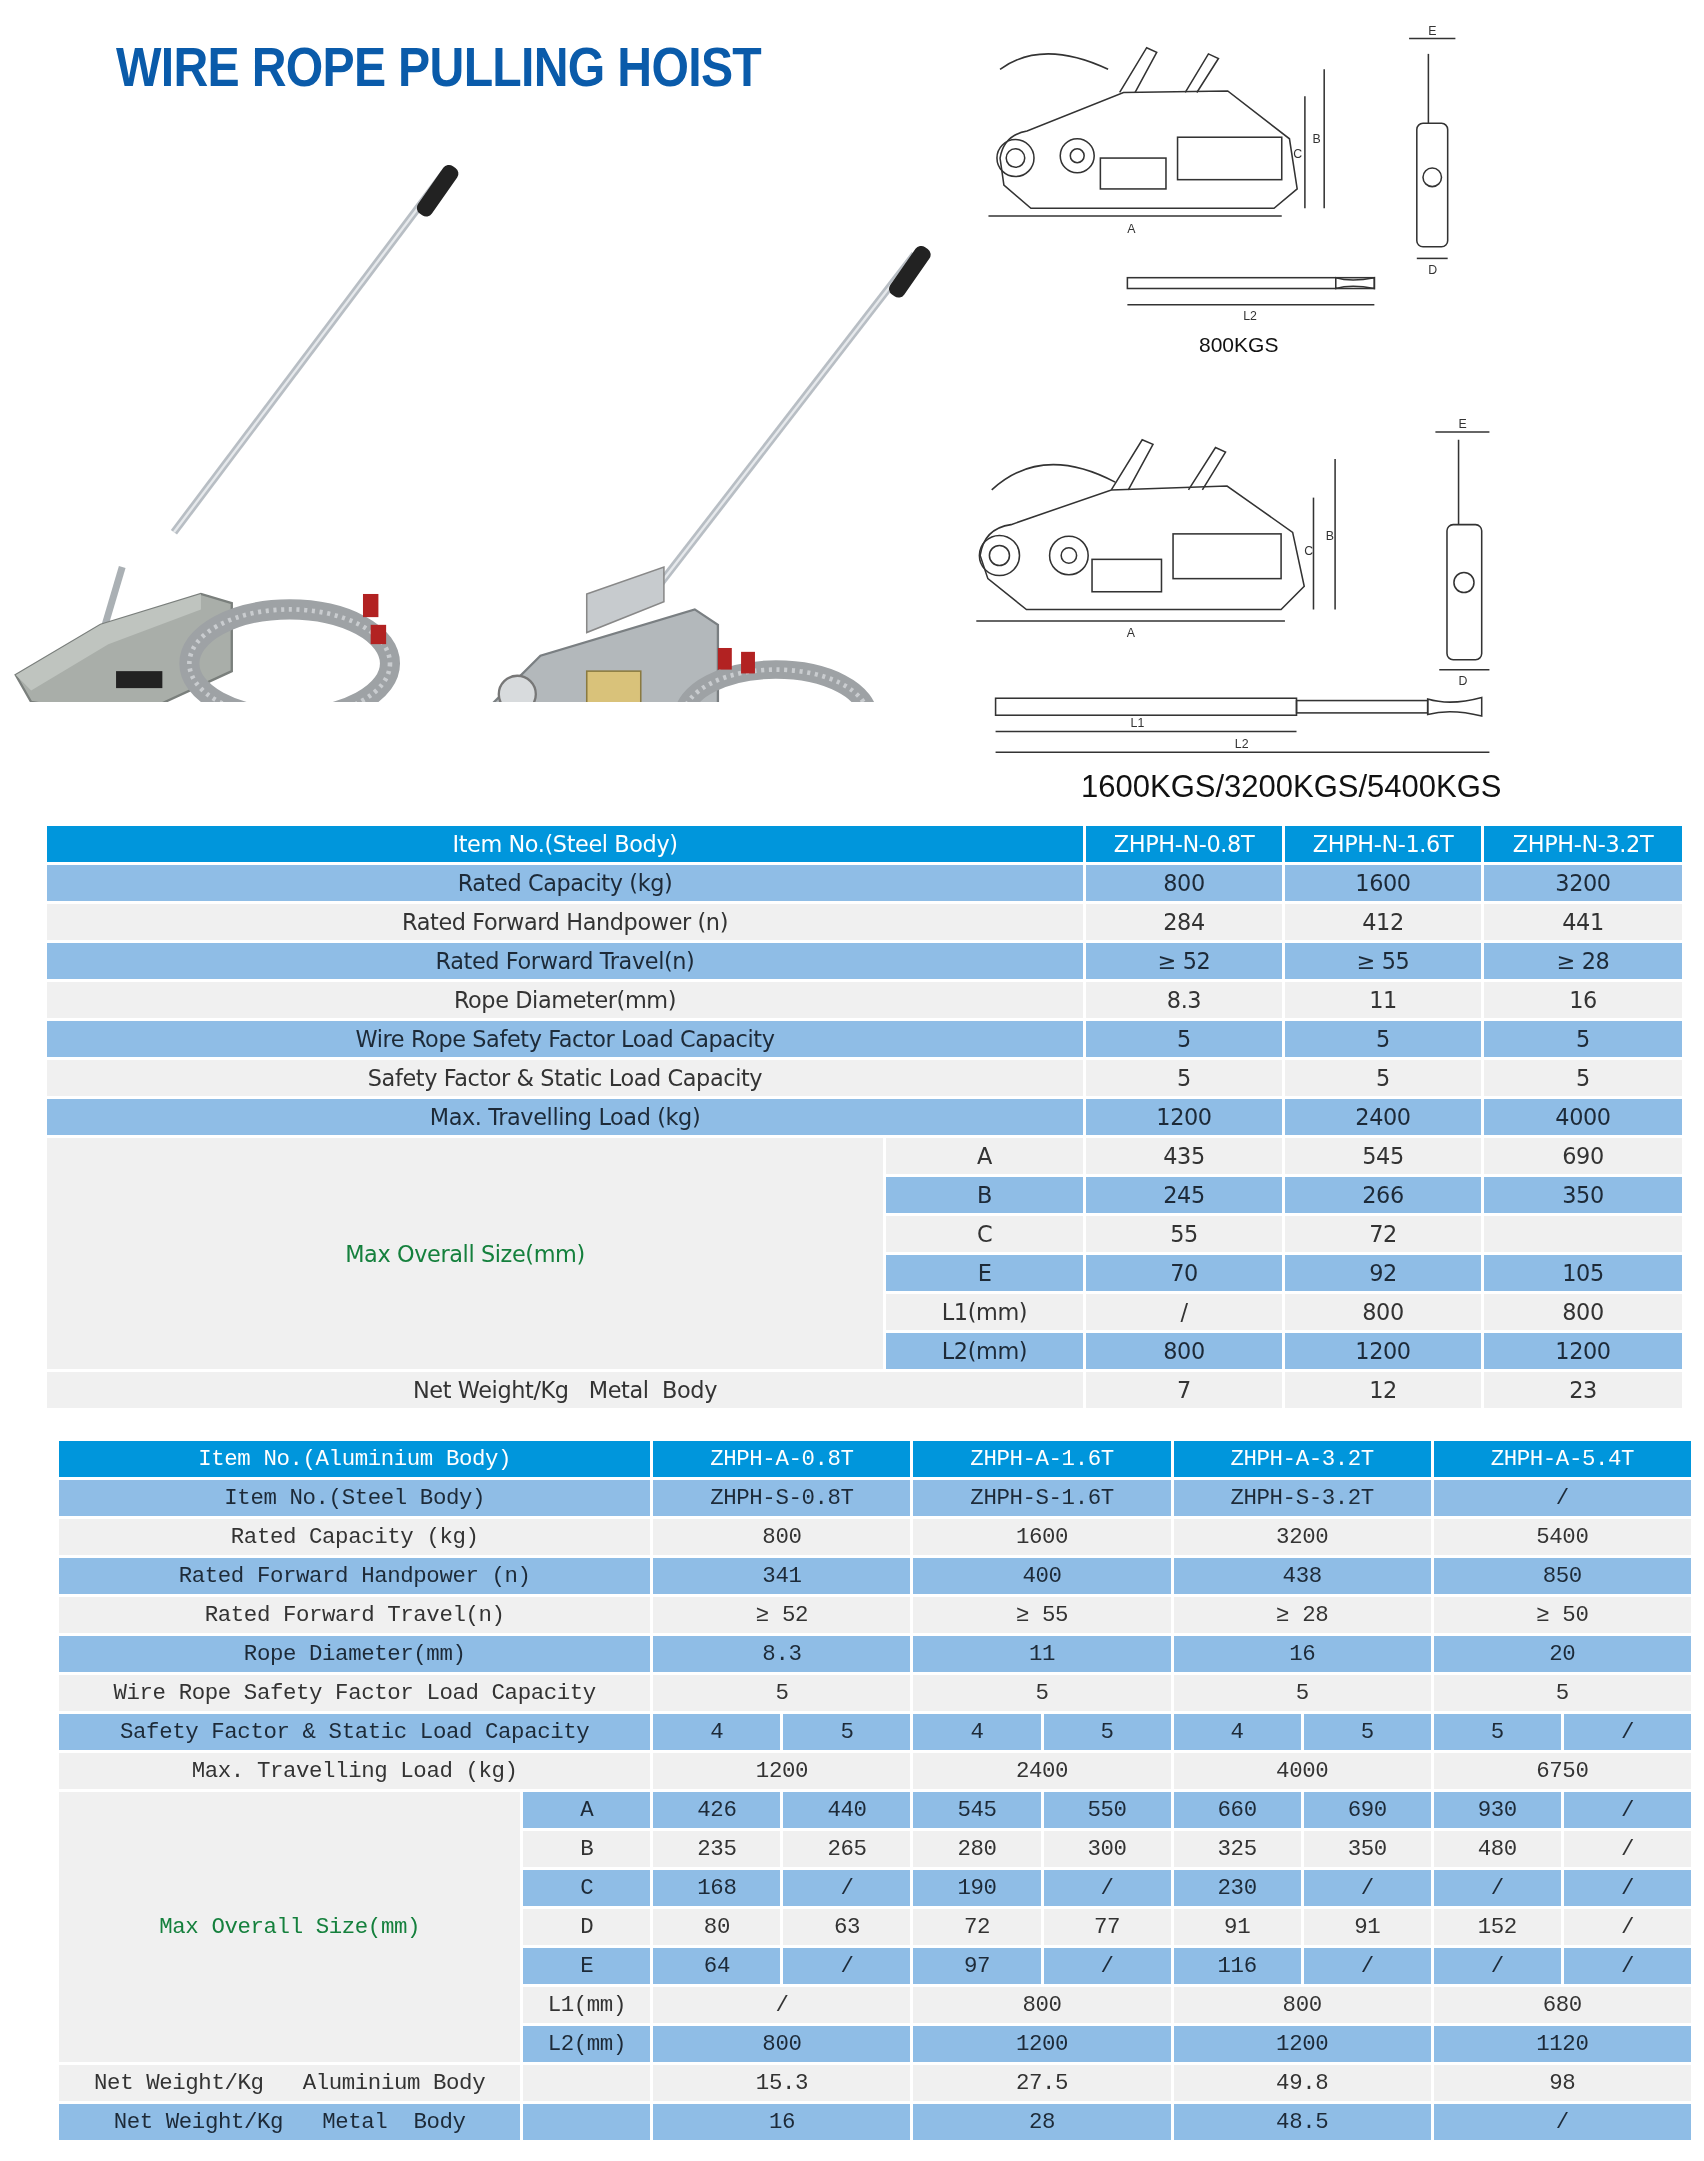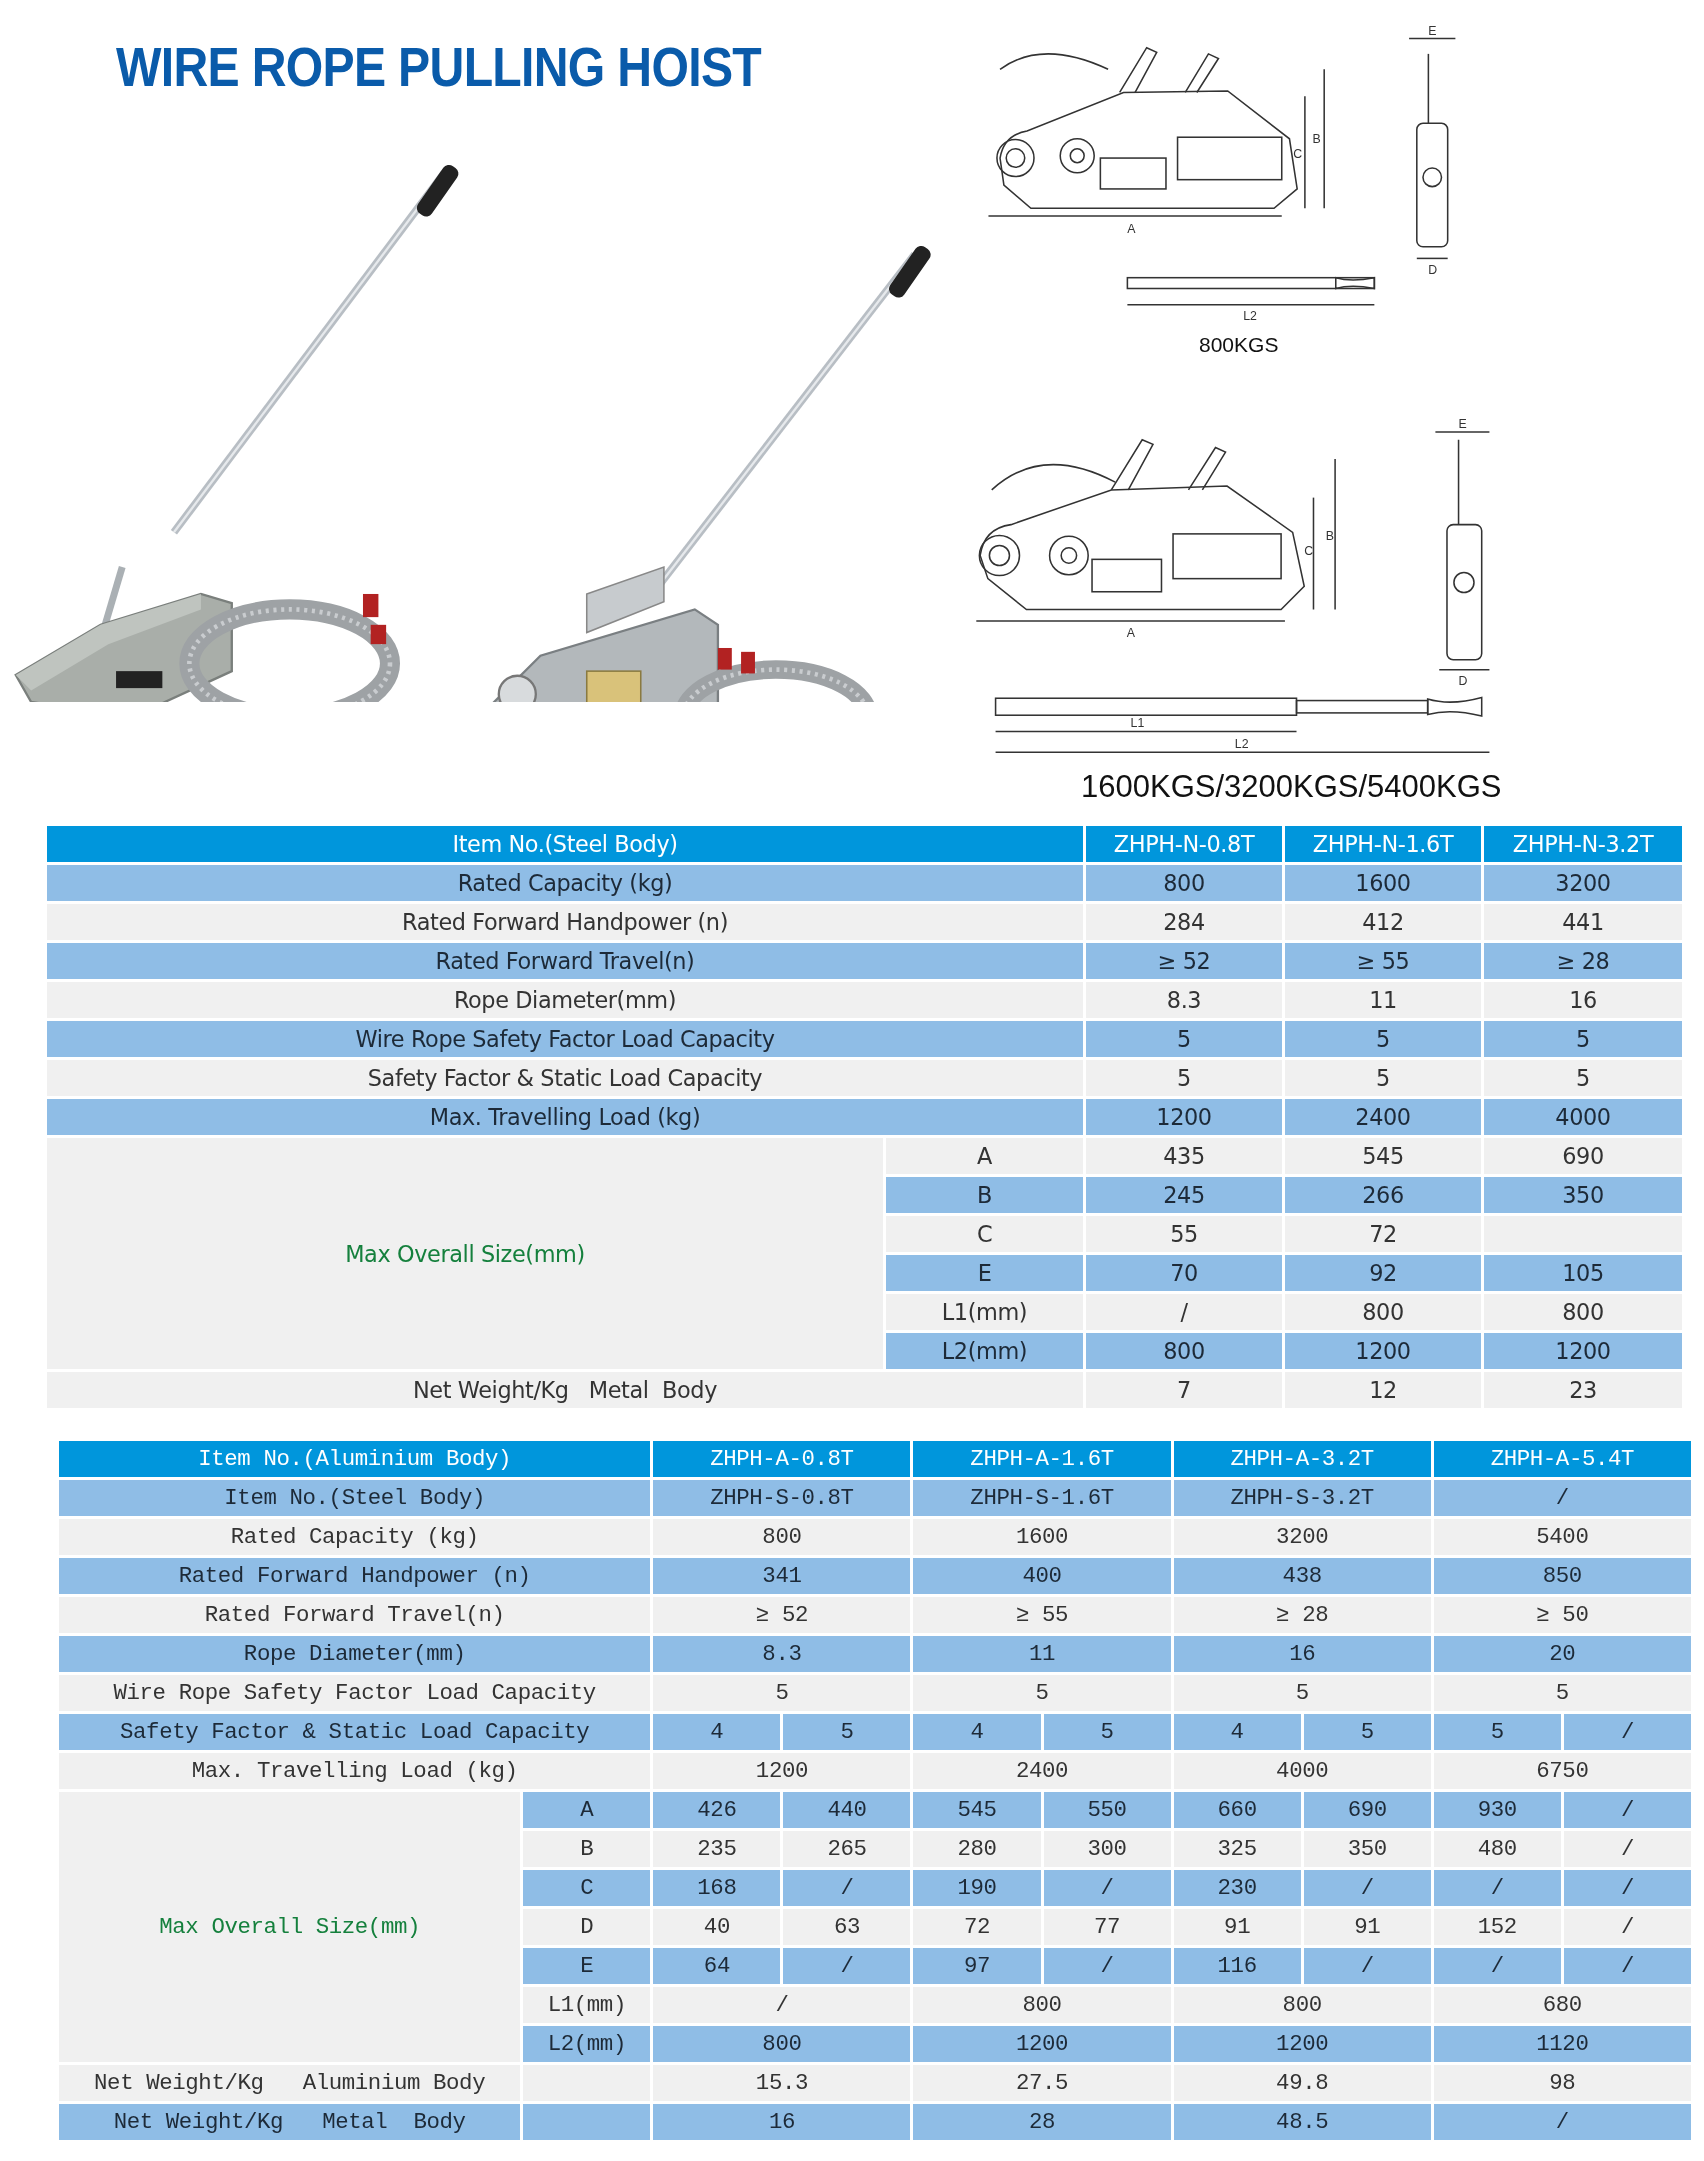--- a/index.html
+++ b/index.html
@@ -338,21 +338,21 @@
     <td class="lb">/</td>
     <td class="lb">190</td>
     <td class="lb">/</td>
     <td class="lb">230</td>
     <td class="lb">/</td>
     <td class="lb">/</td>
     <td class="lb">/</td>
   </tr>
   <tr>
     <td class="gr">D</td>
-    <td class="gr">40</td>
+    <td class="gr">80</td>
     <td class="gr">63</td>
     <td class="gr">72</td>
     <td class="gr">77</td>
     <td class="gr">91</td>
     <td class="gr">91</td>
     <td class="gr">152</td>
     <td class="gr">/</td>
   </tr>
   <tr>
     <td class="lb">E</td>

